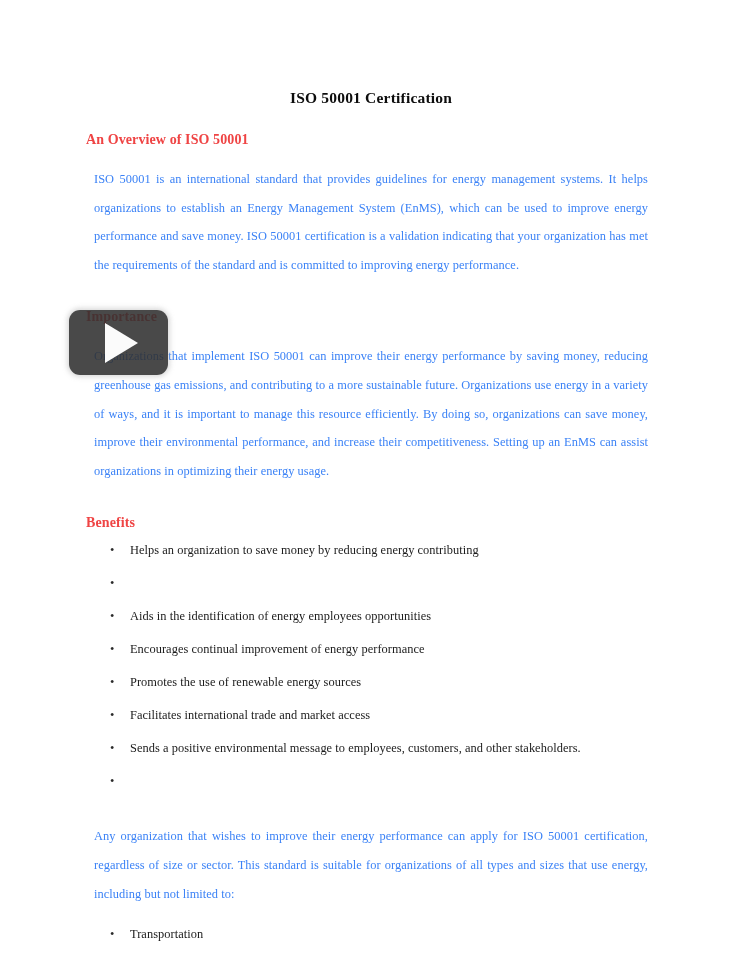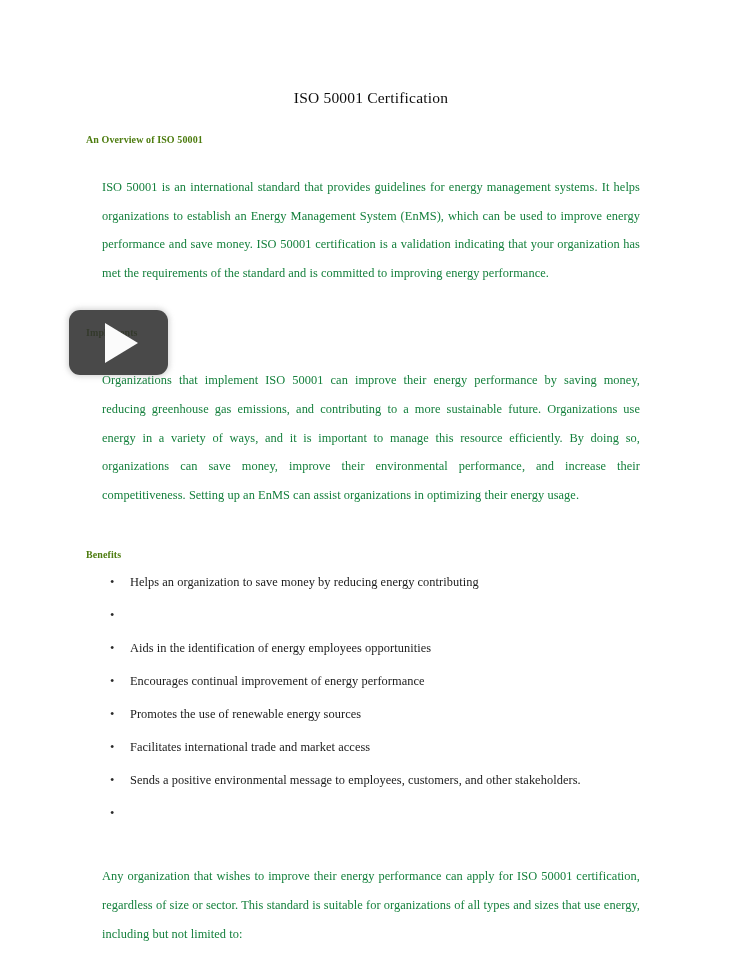--- a/index.html
+++ b/index.html
@@ -22,48 +22,48 @@
   }
   .doc-body {
     position: absolute;
     left: 86px;
     top: 0;
     width: 570px;
   }
   .doc-title {
     text-align: center;
     font-size: 15.5px;
-    font-weight: normal;
+    font-weight: bold;
     letter-spacing: 0.2px;
     margin: 0;
     padding-top: 88px;
     padding-bottom: 0;
     line-height: 20px;
     color: #0d0d0d;
   }
   .section-heading {
-    font-size: 10px;
+    font-size: 14px;
     font-weight: bold;
     line-height: 18px;
     margin: 0;
     padding-top: 21px;
     letter-spacing: 0.1px;
-    color: #4d7c0f;
+    color: #ef4444;
   }
   .section-heading.first {
     padding-top: 23px;
   }
   .para {
     font-size: 12.4px;
     line-height: 28.6px;
     text-align: justify;
     text-justify: inter-word;
-    margin: 16px;
+    margin: 8px;
     padding-top: 8px;
-    color: #15803d;
+    color: #3b82f6;
     letter-spacing: 0.05px;
   }
   .bullet-list {
     list-style: none;
     margin: 0;
     padding: 0;
     padding-top: 10px;
   }
   .bullet-item {
     position: relative;
@@ -115,21 +115,21 @@
 
 <div class="page">
 
   <div class="doc-body">
 
     <h1 class="doc-title">ISO 50001 Certification</h1>
 
     <h2 class="section-heading first">An Overview  of ISO 50001</h2>
     <p class="para">ISO 50001  is an international standard that provides guidelines for energy management systems. It helps organizations to establish an Energy  Management System (EnMS),  which can be used to improve  energy performance  and save money. ISO  50001  certification is a validation indicating that your organization has met the requirements of the standard and is committed to improving energy performance.</p>
 
-    <h2 class="section-heading">Implements</h2>
+    <h2 class="section-heading">Importance</h2>
     <p class="para">Organizations that implement  ISO 50001  can improve  their energy performance by saving money, reducing greenhouse gas emissions, and contributing to a  more  sustainable future. Organizations  use energy in a variety of ways, and it is important to manage this resource efficiently. By doing so, organizations can save money, improve  their environmental performance,  and increase their competitiveness. Setting up an EnMS can assist organizations in optimizing  their energy usage.</p>
 
     <h2 class="section-heading">Benefits</h2>
     <ul class="bullet-list">
       <li class="bullet-item">
         <span class="bullet-marker">•</span>
         <span class="bullet-text">Helps an organization to save money by reducing energy contributing</span>
       </li>
       <li class="bullet-item">
         <span class="bullet-marker">•</span>

